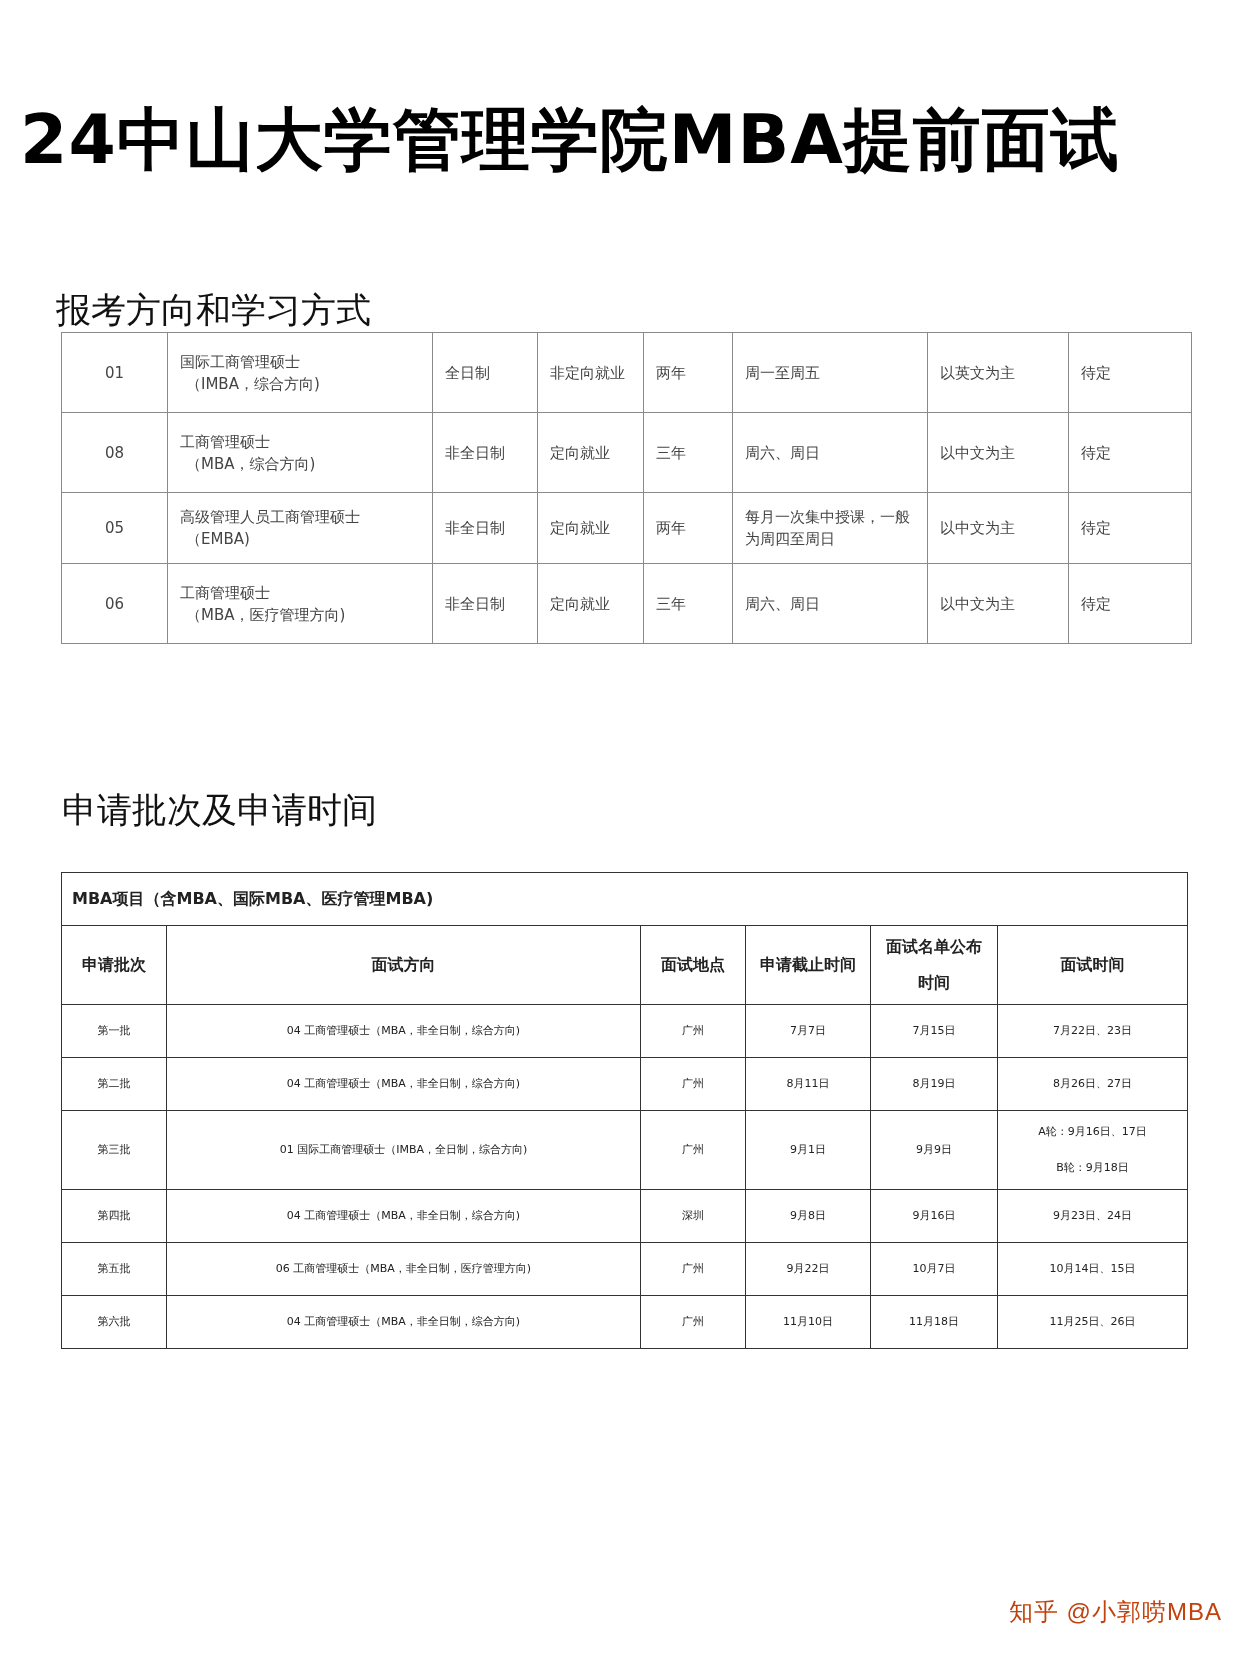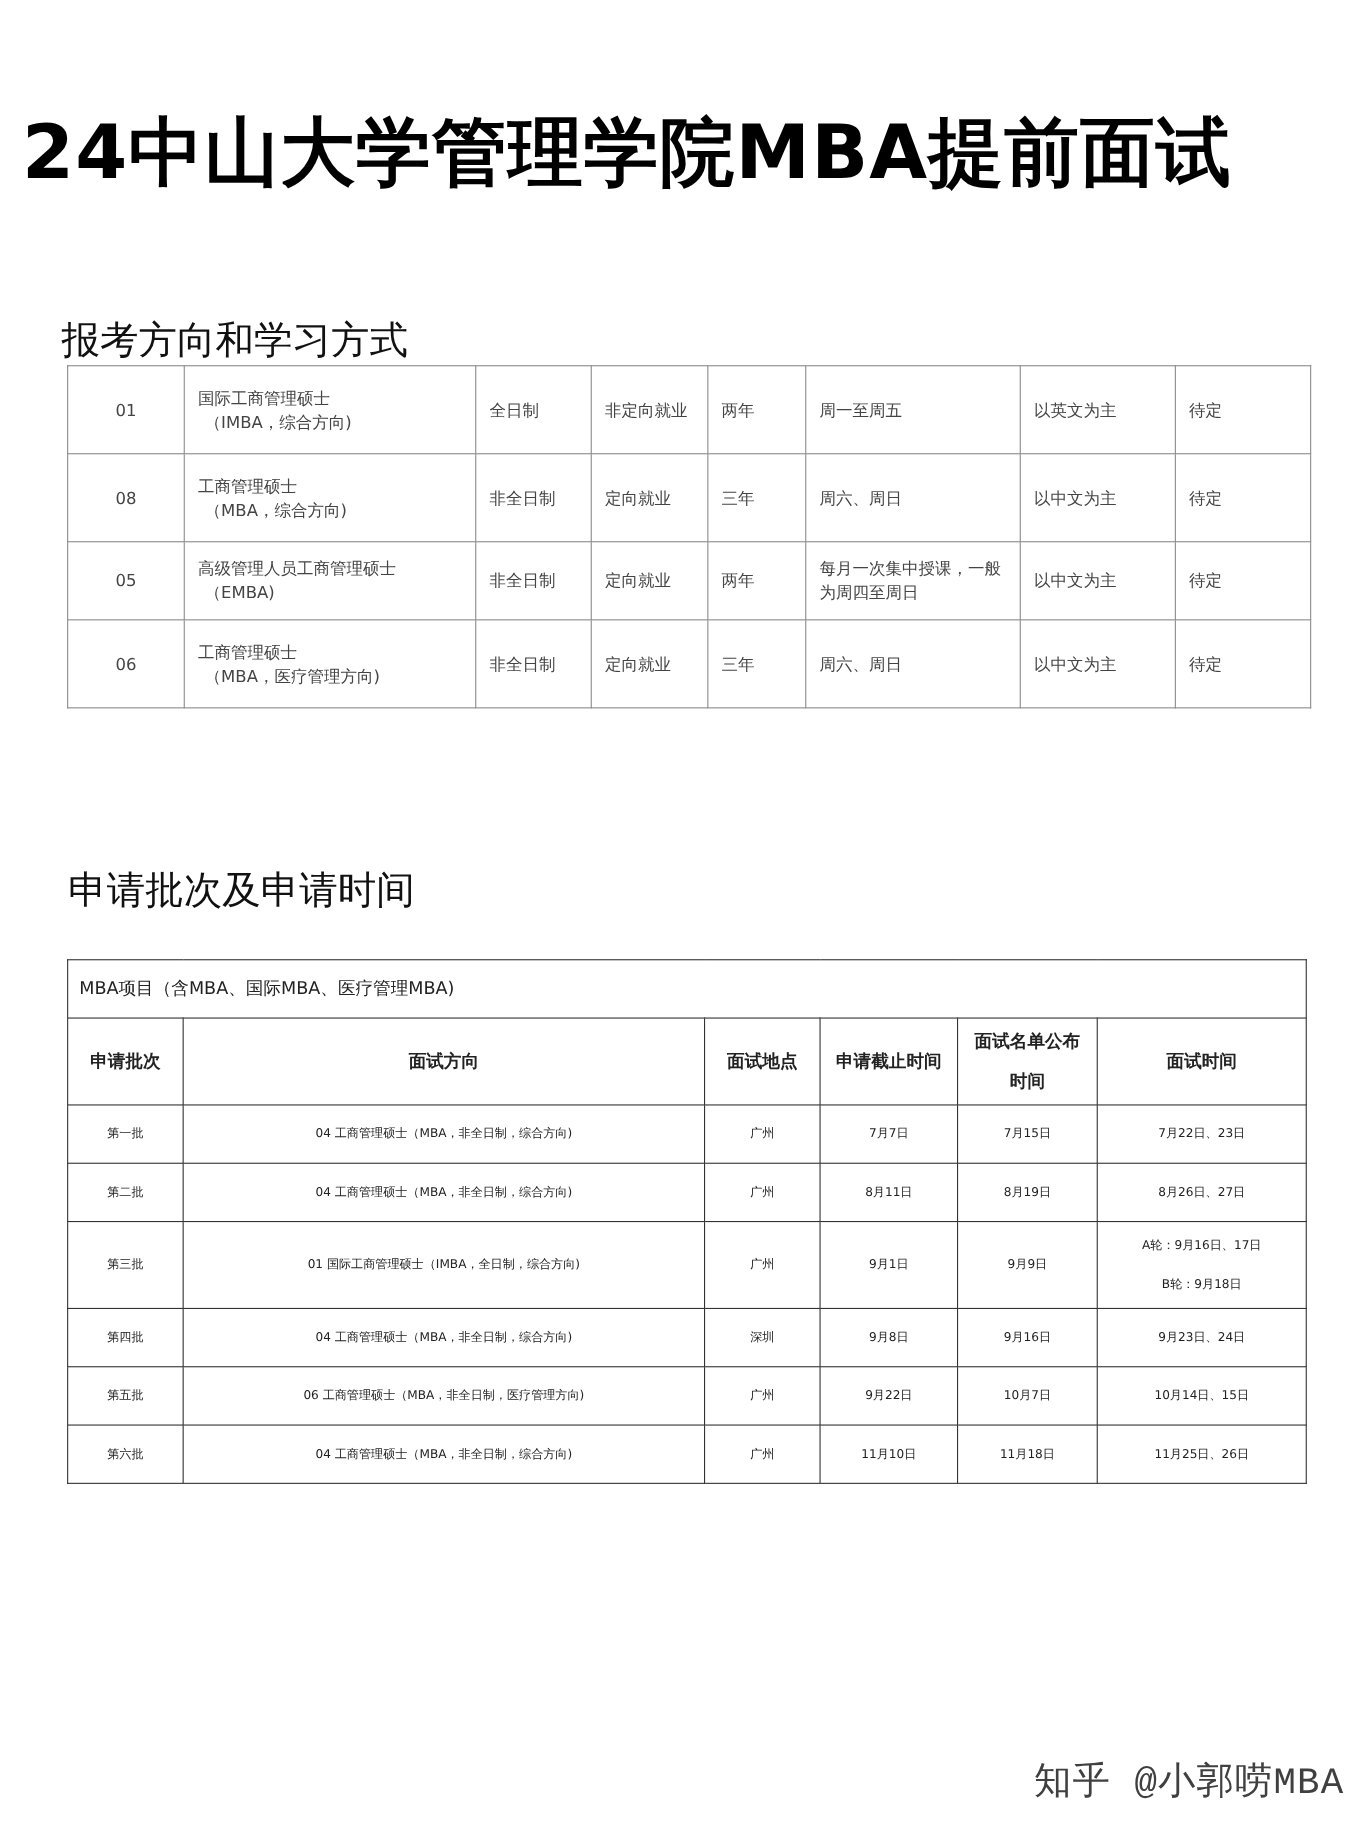--- a/index.html
+++ b/index.html
@@ -17,27 +17,27 @@
            vertical-align:middle; line-height:22px; }
   #t1 td.c { text-align:center; }
   #t1 tr.h td { height:79px; text-align:center; }
   #t1 tr.r td { height:79px; }
   #t1 tr.r.short td { height:70px; }
   .sub { display:block; padding-left:6px; }
 
   #t2 { left:61px; top:872px; width:1126px; }
   #t2 td { border:1.5px solid #333; font-size:11px; color:#222; text-align:center;
            vertical-align:middle; line-height:24px; padding:0 6px; }
-  #t2 tr.cap td { height:52px; text-align:left; font-weight:normal; font-size:16px; padding-left:10px; }
+  #t2 tr.cap td { height:52px; text-align:left; font-weight:bold; font-size:16px; padding-left:10px; }
   #t2 tr.h td { height:78px; font-weight:bold; font-size:16px; line-height:36px; }
   #t2 tr.r td { height:52px; }
   #t2 tr.r.tall td { height:78px; line-height:36px; }
 
-  .watermark { position:absolute; right:20px; top:1596px; font-size:34px; color:#404040;
-               font-family:Liberation Mono, monospace; letter-spacing:1px; }
+  .watermark { position:absolute; right:20px; top:1596px; font-size:24px; color:#c2410c;
+               font-family:Liberation Sans, sans-serif; letter-spacing:1px; }
 </style>
 </head>
 <body>
 
 <div class="title">24中山大学管理学院MBA提前面试</div>
 
 <div class="section-title" id="sec1">报考方向和学习方式</div>
 
 <table id="t1">
   <colgroup>

